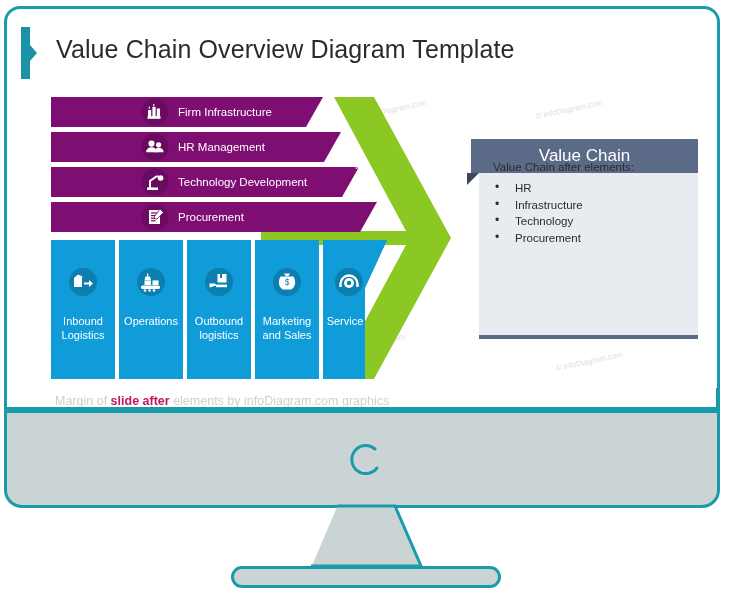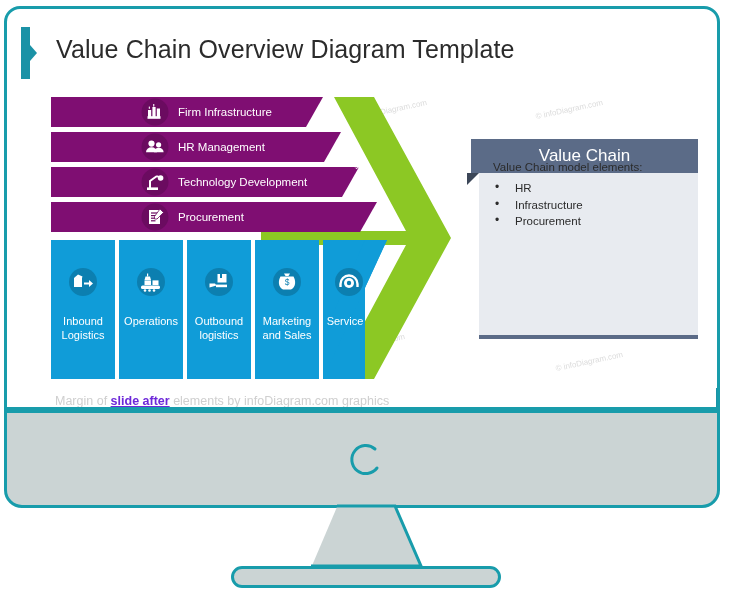--- a/index.html
+++ b/index.html
@@ -68,21 +68,21 @@
   }
   .panel-list li::before{content:"•";position:absolute;left:2px;top:-1px;font-size:12px;color:#2b2b2b;}
 
   
   .wm{position:absolute;color:#dcdcdc;font-size:8px;transform:rotate(-12deg);white-space:nowrap;}
 
   
   .caption{
     position:absolute;left:48px;top:385px;font-size:12.5px;color:#cfcfcf;white-space:nowrap;
   }
-  .caption b{color:#6d28d9;text-decoration:underline;}
+  .caption b{color:#be185d;}
 
   
   .teal-mark{position:absolute;left:709px;top:379px;width:6px;height:27px;background:#1B92A6;}
 </style>
 </head>
 <body>
 
 <div class="stage">
 
   <div class="monitor-base"></div>
@@ -242,24 +242,25 @@
         <text class="col-label" x="236" y="242">and Sales</text>
         <text class="col-label" x="294" y="228">Service</text>
 
       </svg>
     </div>
 
     <div class="panel">
       <div class="panel-body"></div>
       <div class="panel-header">Value Chain</div>
       <div class="panel-fold"></div>
-      <div class="panel-intro">Value Chain model elements:</div>
+      <div class="panel-intro">Value Chain after elements:</div>
       <ul class="panel-list">
         <li>HR</li>
         <li>Infrastructure</li>
+        <li>Technology</li>
         <li>Procurement</li>
       </ul>
     </div>
 
     <div class="caption">
       <span>Margin of </span><b>slide after</b><span> elements by infoDiagram.com graphics</span>
     </div>
 
     <div class="teal-mark"></div>
 

